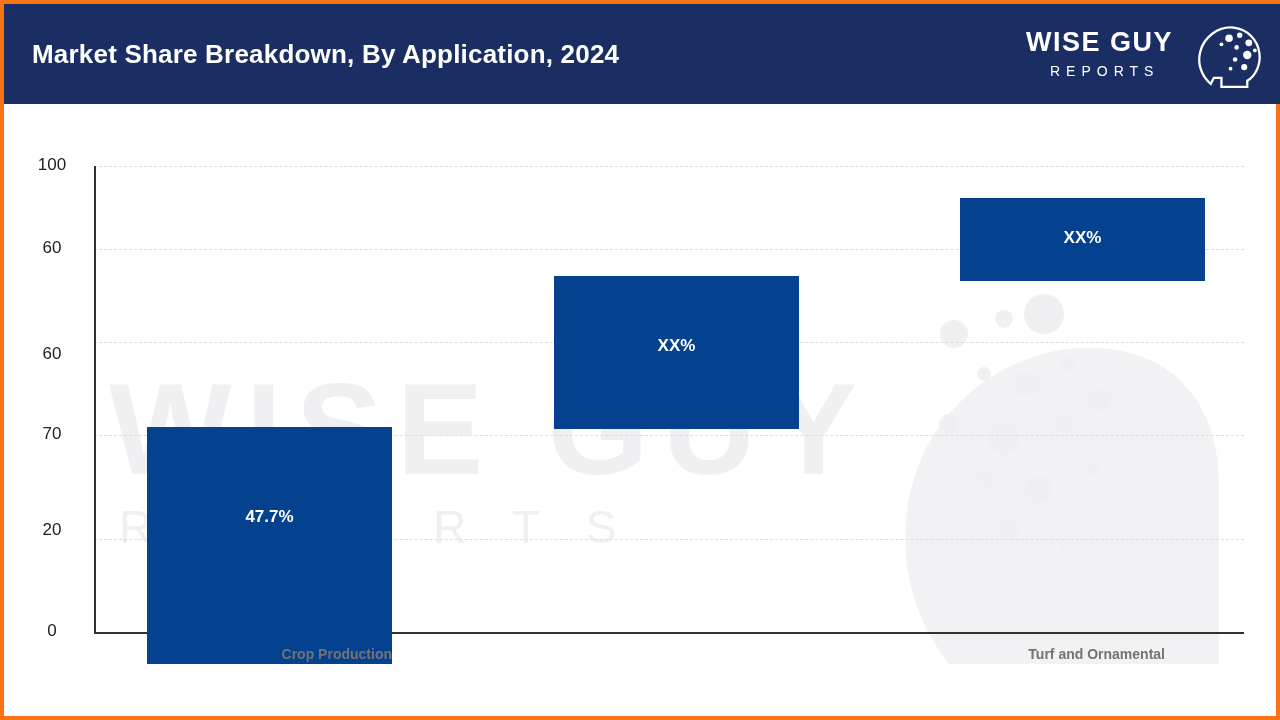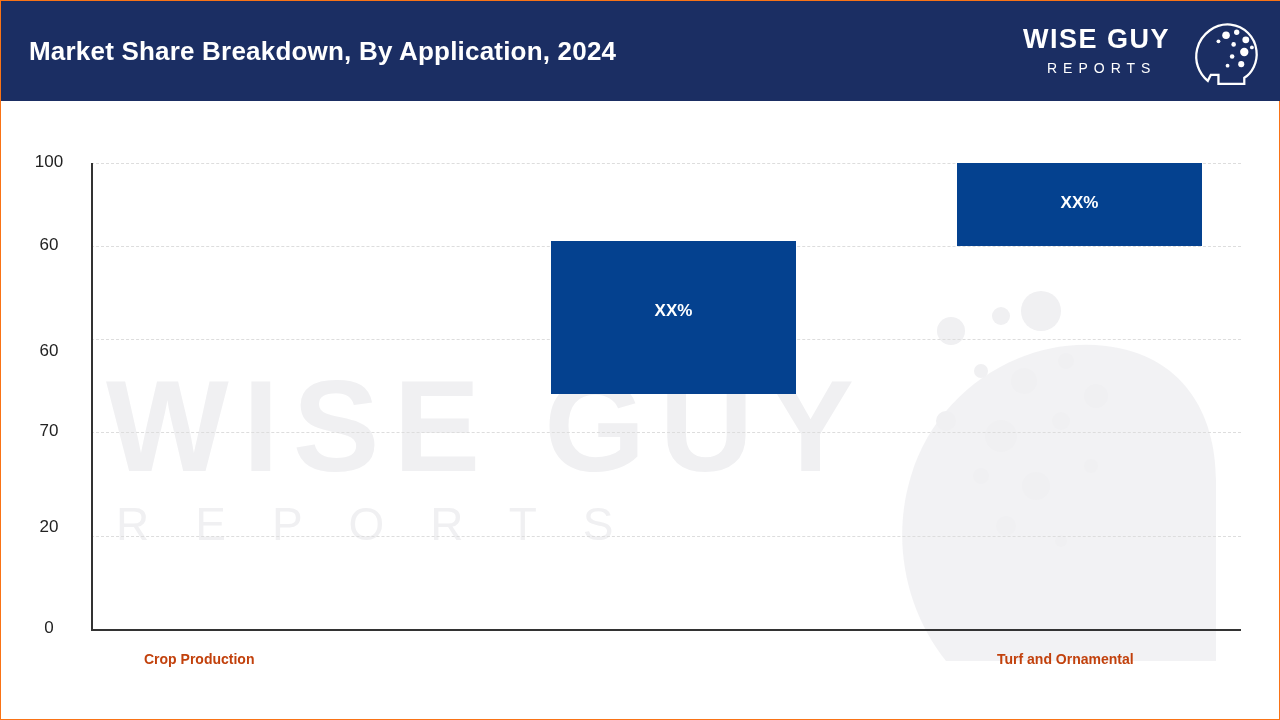--- a/index.html
+++ b/index.html
@@ -12,21 +12,21 @@
     background: #ffffff;
     font-family: "Liberation Sans", sans-serif;
     overflow: hidden;
   }
   .page {
     position: relative;
     width: 1280px;
     height: 720px;
     background: #ffffff;
     box-sizing: border-box;
-    border: 1px solid #f97316;
+    border: 4px solid #f97316;
   }
 
   
   .header {
     position: absolute;
     left: 0;
     top: 0;
     width: 1280px;
     height: 100px;
     background: #1b2e63;
@@ -154,37 +154,37 @@
     font-size: 17px;
     color: #222222;
     font-family: "Liberation Sans", sans-serif;
   }
   .bar {
     position: absolute;
     background: #04418f;
     display: flex;
     align-items: flex-start;
     justify-content: center;
+    margin-top: 32px;
   }
   .bar-label {
     color: #ffffff;
     font-size: 17px;
     font-weight: bold;
     font-family: "Liberation Sans", sans-serif;
     white-space: nowrap;
   }
   .cat-label {
     position: absolute;
-    text-align: left;
+    text-align: right;
     font-size: 14px;
     font-weight: bold;
-    color: #c2410c;
+    color: #737373;
     font-family: "Liberation Sans", sans-serif;
     line-height: 1.45;
-    margin-top: 8px;
   }
 </style>
 </head>
 <body>
 
 <div class="page">
 
   <div class="header">
     <div class="header-title">Market Share Breakdown, By Application, 2024</div>
     <div class="logo">
@@ -244,20 +244,23 @@
       <div class="ytick-holder" style="top:-11px;">100</div>
       <div class="ytick-holder" style="top:72px;">60</div>
       <div class="ytick-holder" style="top:178px;">60</div>
       <div class="ytick-holder" style="top:258px;">70</div>
       <div class="ytick-holder" style="top:354px;">20</div>
       <div class="ytick-holder" style="top:455px;">0</div>
 
       <div class="axis-y"></div>
       <div class="axis-x"></div>
 
+      <div class="bar" style="left:53px; top:229px; width:245px; height:237px;">
+        <span class="bar-label" style="margin-top:80px;">47.7%</span>
+      </div>
 
       <div class="bar" style="left:460px; top:78px; width:245px; height:153px;">
         <span class="bar-label" style="margin-top:60px;">XX%</span>
       </div>
 
       <div class="bar" style="left:866px; top:0px; width:245px; height:83px;">
         <span class="bar-label" style="margin-top:30px;">XX%</span>
       </div>
 
       <div class="cat-label" style="left:53px; top:478px; width:245px;">Crop Production</div>

